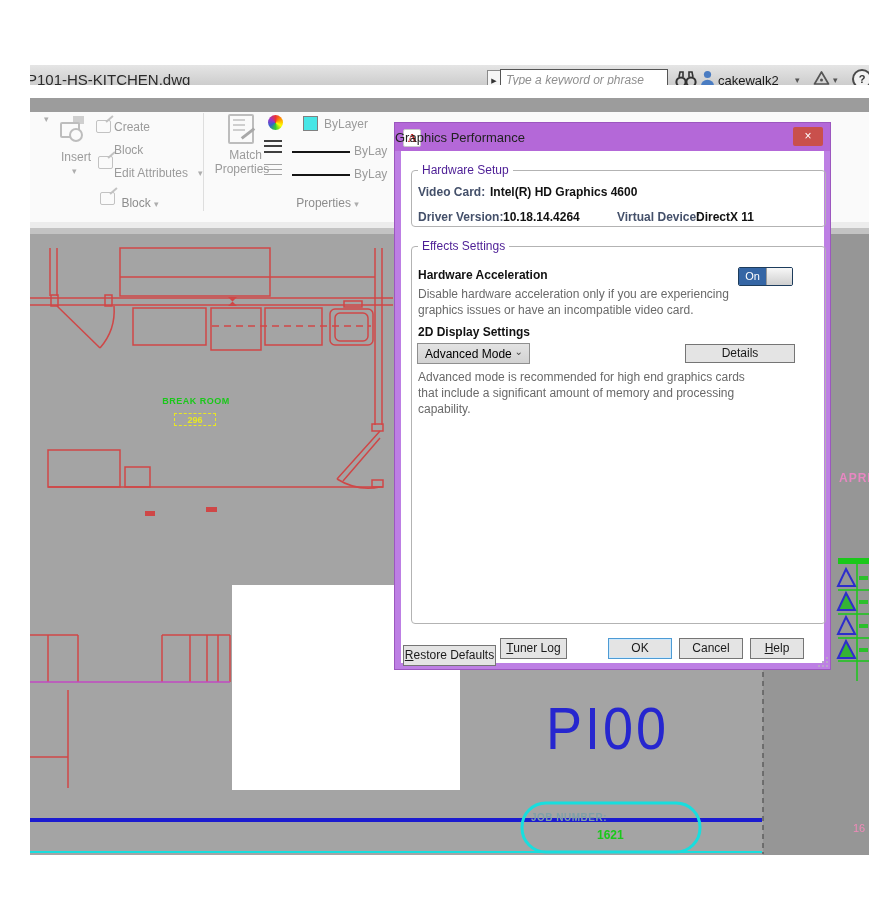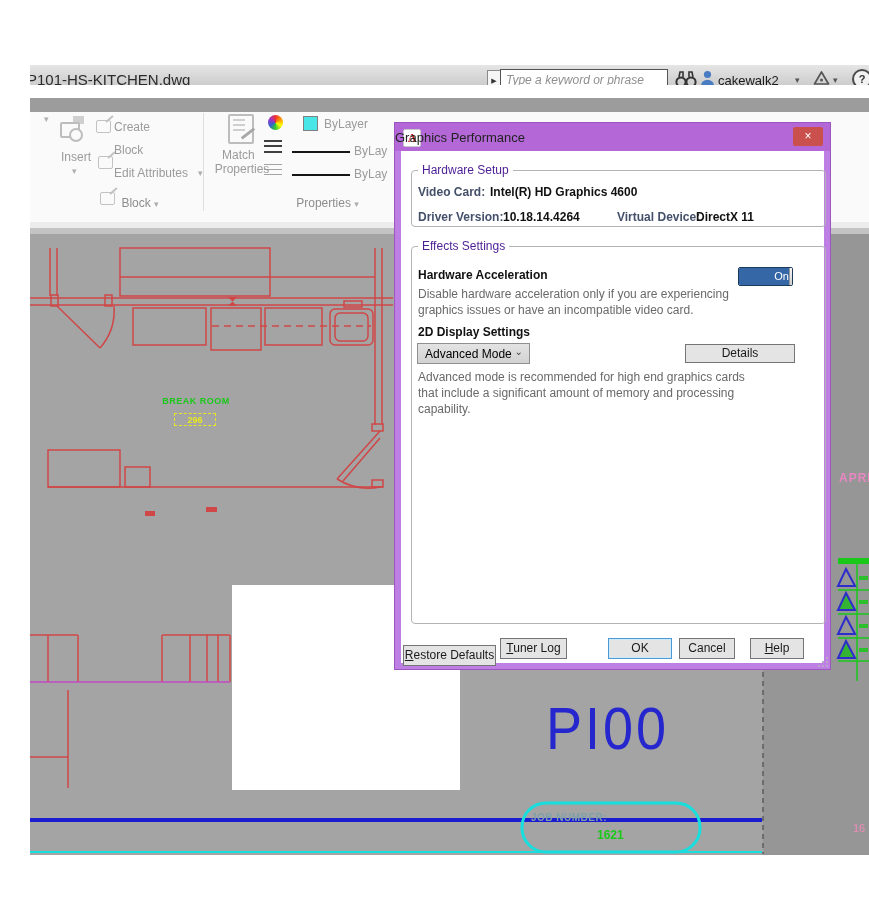--- a/index.html
+++ b/index.html
@@ -47,21 +47,21 @@
     color:#fff;text-align:center;line-height:19px;font-size:12px;cursor:pointer;}
   #dlg-body{left:6px;top:28px;width:423px;height:512px;background:#fff;}
   fieldset{position:absolute;border:1px solid #b3b3b3;border-radius:4px;margin:0;padding:0;}
   legend{font-size:12px;color:#4c1d95;margin-left:6px;padding:0 4px;}
   .flabel{color:#44506a;font-weight:600;font-size:12px;}
   .fvalue{color:#111;font-weight:700;font-size:12px;}
   .gray-text{color:#696969;font-size:12px;}
   .bold-text{color:#111;font-weight:700;font-size:12px;}
   #toggle{left:326px;top:14px;width:53px;height:17px;border:1px solid #1d3c5c;border-radius:2px;
     display:flex;overflow:hidden;cursor:pointer;}
-  #toggle-on{width:50px;background:#3566a5;color:#fff;font-size:11px;text-align:right;line-height:17px;}
+  #toggle-on{width:27px;background:#3566a5;color:#fff;font-size:11px;text-align:center;line-height:17px;}
   #toggle-handle{flex:1;background:linear-gradient(#f7f7f7,#cfcfcf);border-left:1px solid #9a9a9a;}
   #mode-dd{left:5px;top:90px;width:113px;height:21px;background:linear-gradient(#e3e3e3,#d2d2d2);
     border:1px solid #8f8f8f;line-height:21px;padding-left:7px;box-sizing:border-box;cursor:pointer;}
   #mode-caret{position:absolute;right:6px;top:-3px;font-size:10px;color:#444;}
   .win-btn{position:absolute;height:21px;background:#e4e4e4;border:1px solid #757575;
     font-size:12px;color:#1a1a1a;text-align:center;cursor:pointer;padding:0;box-sizing:border-box;
     font-family:"Liberation Sans",sans-serif;}
   .win-btn .mn{display:block;line-height:19px;}
   .win-btn .mn::first-letter{text-decoration:underline;}
   #btn-ok{border:1px solid #4e9bd4;box-shadow:inset 0 0 0 1px #cfe8fa;}
@@ -120,21 +120,21 @@
     <div class="abs panel-label" style="left:65px;top:84px;width:90px;">
       <span>Block</span>
       <span class="rb-caret">▾</span>
     </div>
     <div class="abs" style="left:173px;top:1px;width:1px;height:98px;background:#dedede;"></div>
 
     <div class="abs" style="left:198px;top:2px;width:22px;height:26px;border:2px solid #bdbdbd;border-radius:2px;">
       <div class="abs" style="left:3px;top:3px;width:12px;height:14px;background:repeating-linear-gradient(#cfcfcf 0 2px,transparent 2px 5px);"></div>
       <div class="abs" style="left:10px;top:16px;width:16px;height:3px;background:#a8a8a8;transform:rotate(-38deg);"></div>
     </div>
-    <div class="abs rb-txt" style="left:192px;top:36px;width:40px;text-align:left;">Match</div>
+    <div class="abs rb-txt" style="left:192px;top:36px;width:40px;text-align:right;">Match</div>
     <div class="abs rb-txt" style="left:184px;top:50px;width:56px;text-align:center;">Properties</div>
 
     <div class="abs" style="left:238px;top:3px;width:15px;height:15px;border-radius:50%;background:conic-gradient(#e33,#f90,#ff0,#3c3,#36c,#93c,#e33);"></div>
     <div class="abs" style="left:234px;top:28px;width:18px;height:13px;background:repeating-linear-gradient(180deg,#3f3f3f 0 2px,transparent 2px 5.5px);"></div>
     <div class="abs" style="left:234px;top:52px;width:18px;height:11px;background:repeating-linear-gradient(180deg,#949494 0 1.5px,transparent 1.5px 5px);opacity:.85;"></div>
 
     <div class="abs" style="left:273px;top:4px;width:13px;height:13px;background:#48e6e6;border:1px solid #808080;"></div>
     <div class="abs rb-txt" style="left:294px;top:5px;">ByLayer</div>
     <div class="abs" style="left:262px;top:39px;width:58px;height:2px;background:#151515;"></div>
     <div class="abs rb-txt" style="left:324px;top:32px;">ByLay</div>
@@ -258,21 +258,21 @@
 
     <button class="win-btn" style="left:8px;top:522px;width:93px;">
         <span class="mn">Restore Defaults</span>
       </button>
     <button class="win-btn" style="left:105px;top:515px;width:67px;">
         <span class="mn">Tuner Log</span>
       </button>
     <button id="btn-ok" class="win-btn" style="left:213px;top:515px;width:64px;">
         <span style="line-height:19px;display:block;">OK</span>
       </button>
-    <button class="win-btn" style="left:284px;top:515px;width:56px;">
+    <button class="win-btn" style="left:284px;top:515px;width:64px;">
         <span style="line-height:19px;display:block;">Cancel</span>
       </button>
     <button class="win-btn" style="left:355px;top:515px;width:54px;">
         <span class="mn">Help</span>
       </button>
     <div id="grip" class="abs">
         <i></i>
       </div>
   </div>
 

